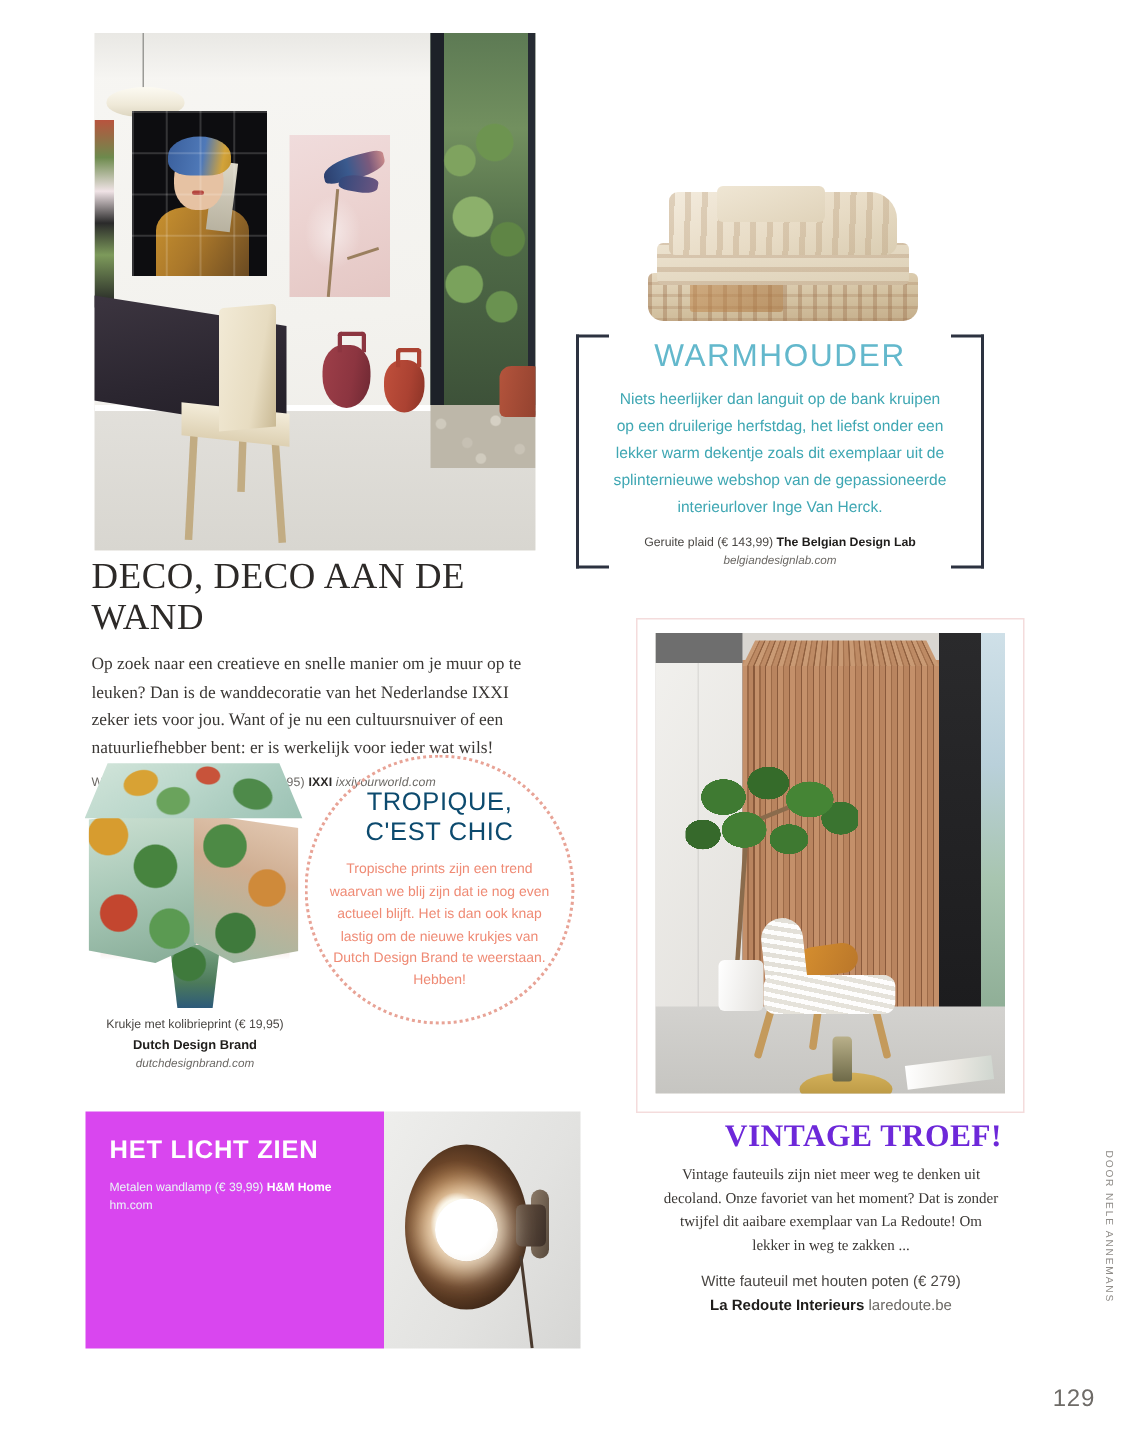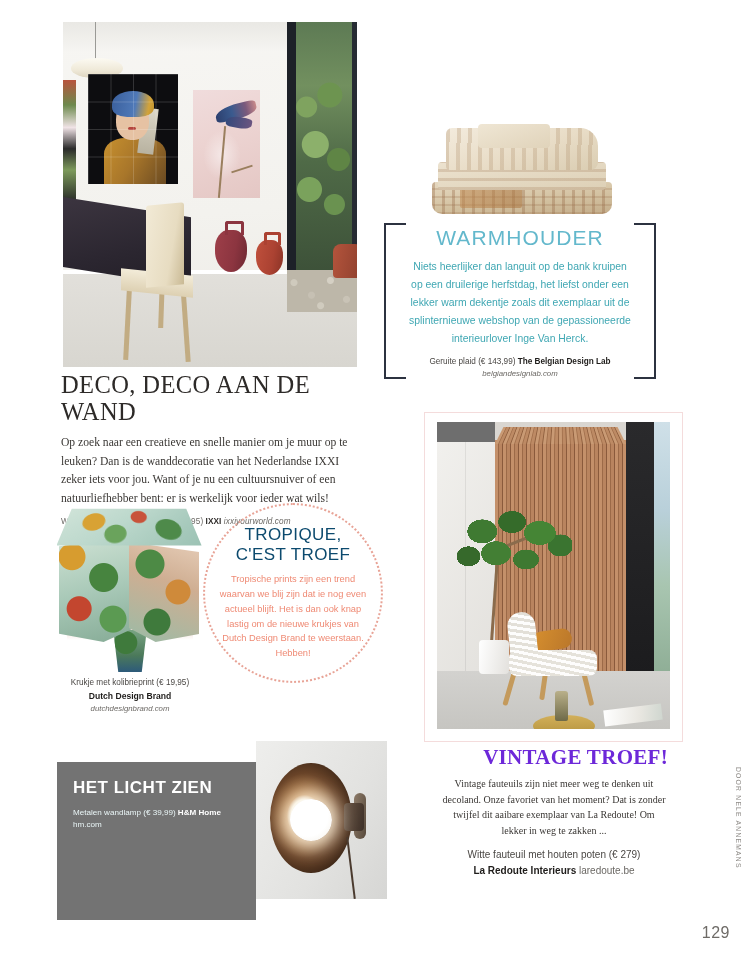--- a/index.html
+++ b/index.html
@@ -456,22 +456,22 @@
     color:#3a3734; text-align:center; margin-top:6px;
   }
   #vt-credit{
     font-size:10px; color:#4a4744; text-align:center; margin-top:9px; line-height:1.55;
   }
   #vt-credit b{ font-weight:700; color:#1f1d1b; }
   #vt-credit .url{ color:#6b6864; }
 
   
   #licht-panel{
-    position:absolute; left:57px; top:762px; width:199px; height:158px;
-    background:#737373; padding:16px 16px 0 16px;
+    position:absolute; left:57px; top:741px; width:199px; height:158px;
+    background:#d946ef; padding:16px 16px 0 16px;
   }
   #lz-title{ color:#ffffff; font-size:17px; letter-spacing:.5px; }
   #lz-body{
     color:#ffffff; font-size:10.2px; line-height:1.62; margin-top:8px;
   }
   #lz-credit{
     color:#eaf6f7; font-size:8.1px; line-height:1.5; margin-top:9px;
   }
   #lz-credit b{ font-weight:700; color:#ffffff; }
   #lz-credit .url{ display:block; }
@@ -591,21 +591,21 @@
     <div class="kr-leg"></div>
     <div class="kr-face-l"></div>
     <div class="kr-face-r"></div>
     <div class="kr-top"></div>
   </div>
   <p id="krukje-credit"><span>Krukje met kolibrieprint (€ 19,95)</span><br><b>Dutch Design Brand</b><br><span class="url">dutchdesignbrand.com</span></p>
 
   <div id="tropique-circle">
     <div id="tr-title">
       <span>TROPIQUE,</span><br>
-      <span>C'EST TROEF</span>
+      <span>C'EST CHIC</span>
     </div>
     <div id="tr-body">Tropische prints zijn een trend waarvan we blij zijn dat ie nog even actueel blijft. Het is dan ook knap lastig om de nieuwe krukjes van Dutch Design Brand te weerstaan. Hebben!</div>
   </div>
 
   <div id="vintage-frame"></div>
   <div id="photo-vintage">
     <div class="vt-wallwhite"></div>
     <div class="vt-slats"></div>
     <div class="vt-ceil"></div>
     <div class="vt-ceilgrey"></div>

